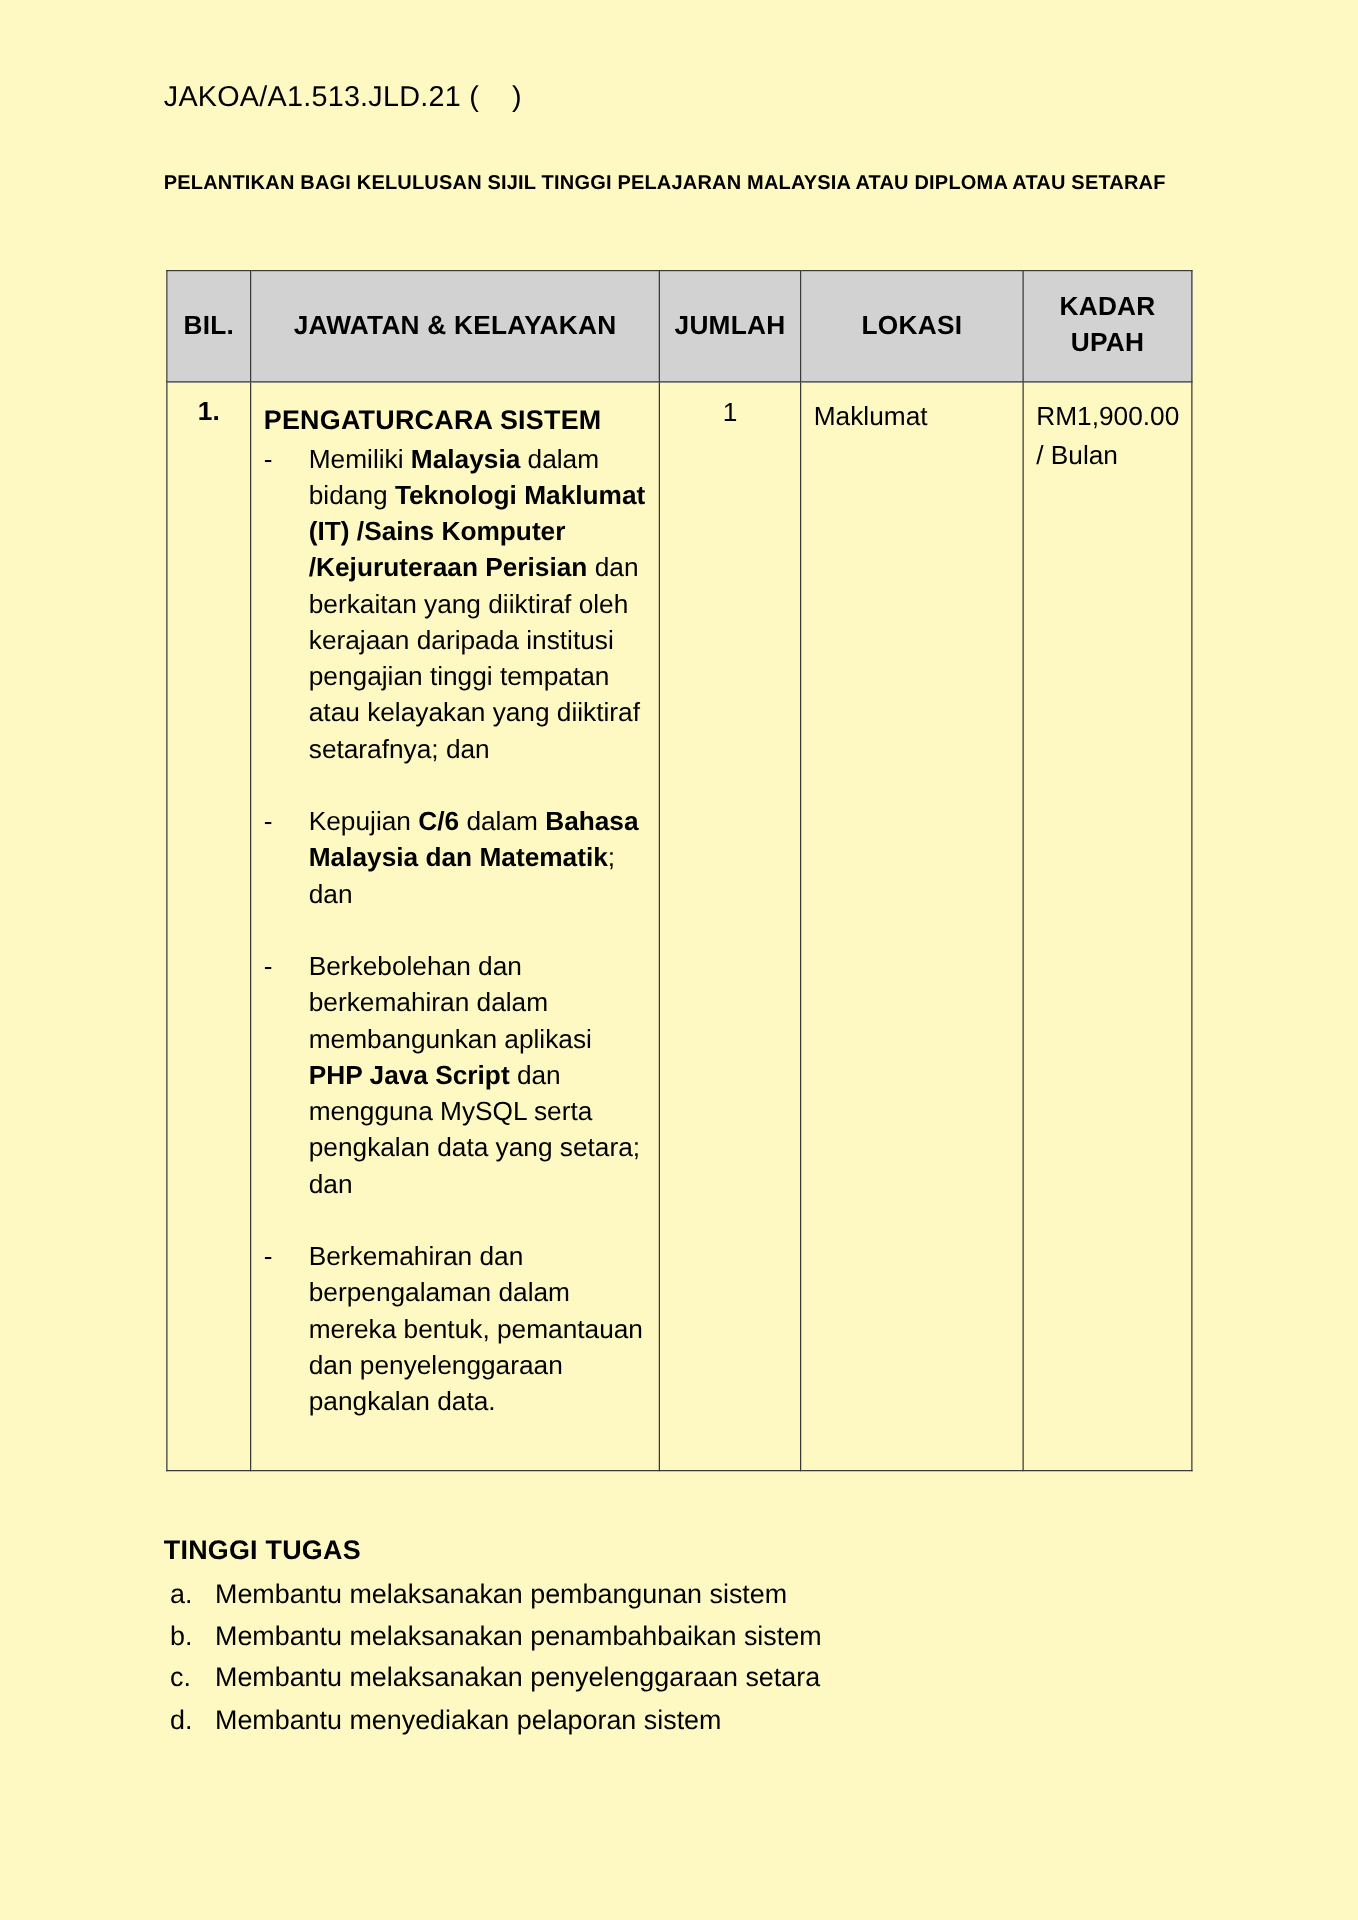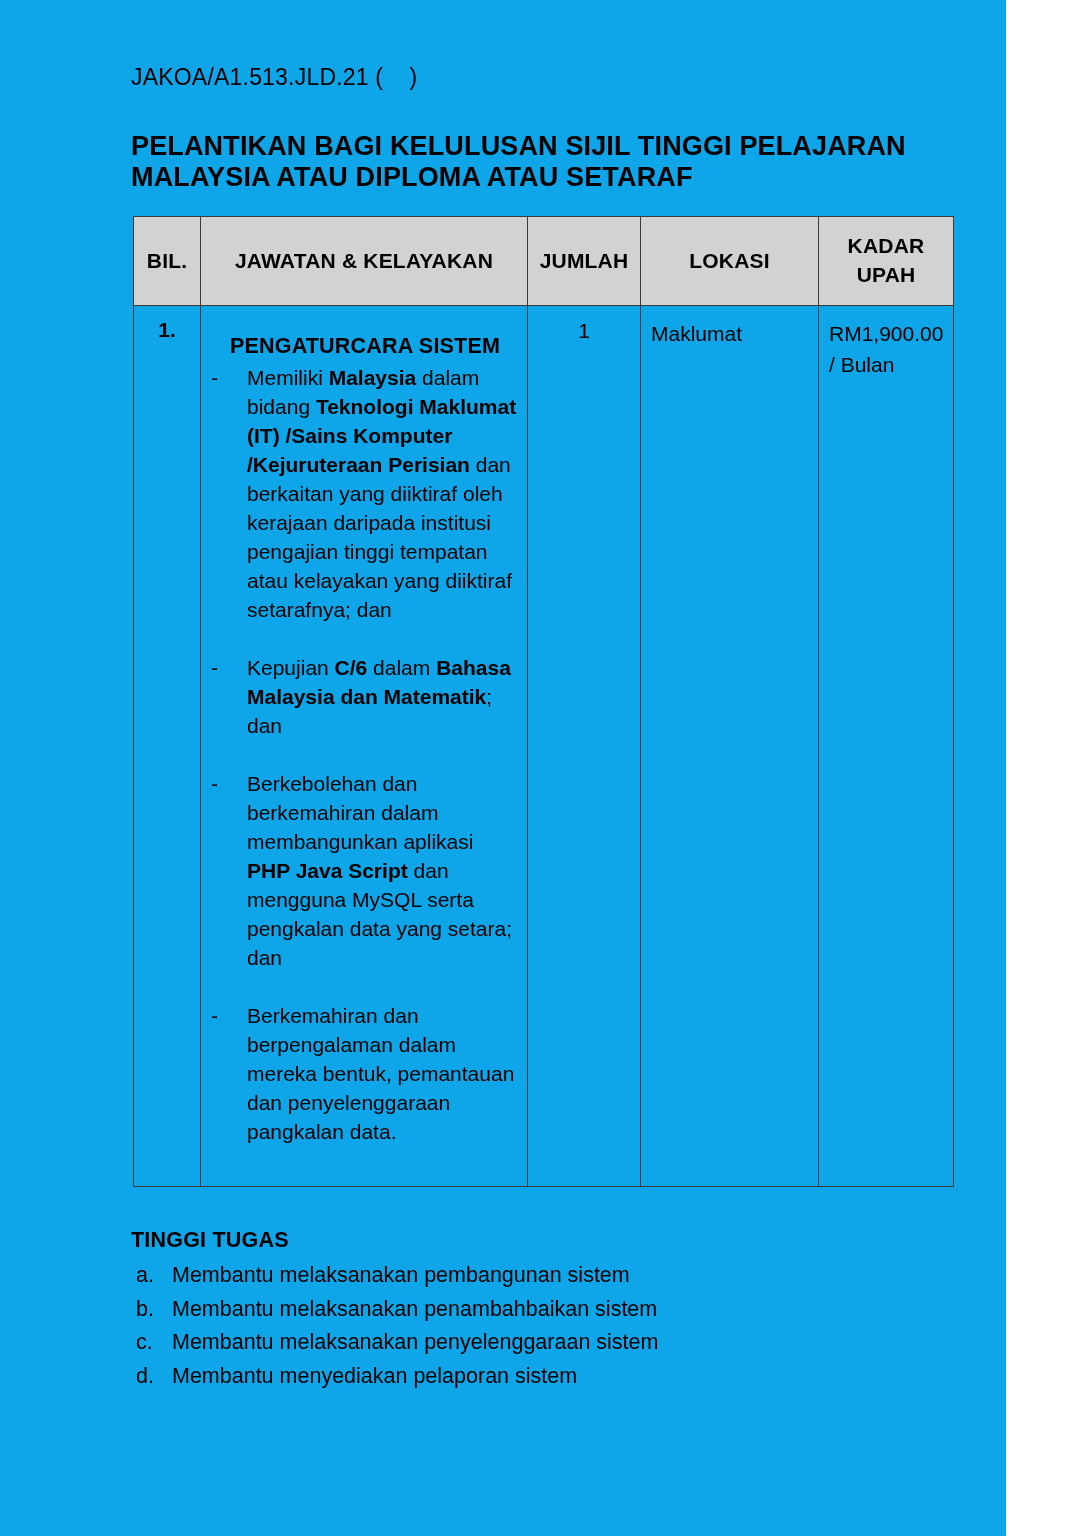--- a/index.html
+++ b/index.html
@@ -13,43 +13,43 @@
     font-family: "Liberation Sans", sans-serif;
     color: #000000;
     position: relative;
     overflow: hidden;
   }
 
   .page {
     position: absolute;
     left: 0;
     top: 0;
-    width: 1006px;
+    width: 1086px;
     height: 1536px;
-    background: #0ea5e9;
+    background: #fef9c3;
   }
 
   
   .ref-line {
     position: absolute;
     left: 131px;
     top: 62px;
     font-size: 23px;
     line-height: 30px;
     letter-spacing: 0.2px;
     white-space: pre;
   }
 
   
   .doc-title {
     position: absolute;
     left: 131px;
     top: 131px;
     width: 830px;
-    font-size: 27px;
+    font-size: 16px;
     font-weight: bold;
     line-height: 31px;
     letter-spacing: 0.15px;
   }
 
   
   .job-table {
     position: absolute;
     left: 133px;
     top: 216px;
@@ -101,22 +101,21 @@
   td.cell-jawatan {
     padding: 10px 8px 40px 8px;
     font-size: 21px;
     line-height: 29px;
   }
 
   .job-title {
     font-weight: bold;
     font-size: 21.5px;
     letter-spacing: 0.2px;
-    margin: 16px 0 2px 2px;
-    text-align: center;
+    margin: 6px 0 2px 2px;
   }
 
   .req-list {
     margin: 0;
     padding: 0;
     list-style: none;
   }
   .req-item {
     position: relative;
     padding-left: 38px;
@@ -208,17 +207,17 @@
         <td class="cell-lokasi">Maklumat</td>
         <td class="cell-kadar">RM1,900.00 / Bulan</td>
       </tr>
     </tbody>
   </table>
 
   <div class="tugas-heading">TINGGI TUGAS</div>
   <ul class="tugas-list" id="tugas-list">
       <li class="tugas-item"><span class="tugas-marker">a.</span><span>Membantu melaksanakan pembangunan sistem</span></li>
       <li class="tugas-item"><span class="tugas-marker">b.</span><span>Membantu melaksanakan penambahbaikan sistem</span></li>
-      <li class="tugas-item"><span class="tugas-marker">c.</span><span>Membantu melaksanakan penyelenggaraan sistem</span></li>
+      <li class="tugas-item"><span class="tugas-marker">c.</span><span>Membantu melaksanakan penyelenggaraan setara</span></li>
       <li class="tugas-item"><span class="tugas-marker">d.</span><span>Membantu menyediakan pelaporan sistem</span></li>
     </ul>
 
 </div>
 
 </body></html>

